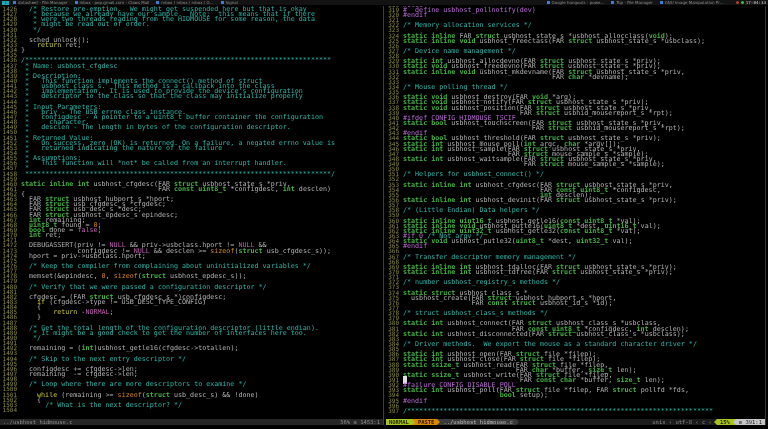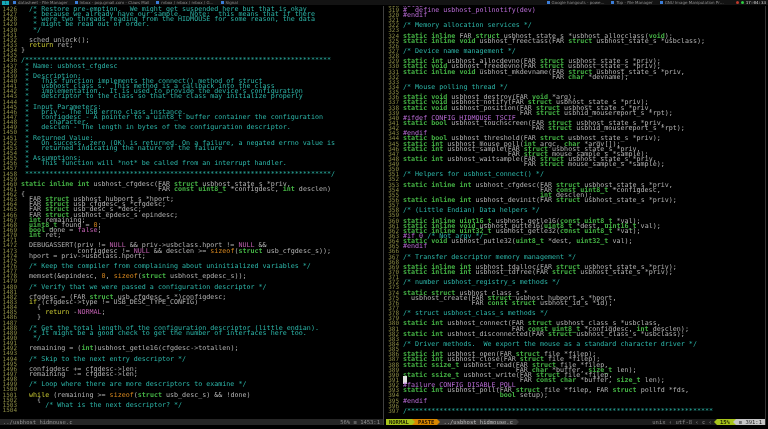--- a/index.html
+++ b/index.html
@@ -32,21 +32,21 @@
   .edge{width:2px;background:#000;border-left:1px solid #333;}
 
   .code{flex:1;overflow:hidden;background:#000;}
   .p-right .rows{margin-top:-4.3px;}
   .row{height:5.15px;line-height:5.15px;white-space:pre;font-size:6.7px;color:#b2b2b2;}
   .ln{display:inline-block;text-align:right;color:#8b8b45;font-size:6px;}
   .p-left  .ln{width:17px;margin-right:4px;}
   .p-right .ln{width:13px;margin-right:4px;}
   .cm{color:#2cb5a8;}            
   .kw{color:#44b244;font-weight:bold;} 
-  .ct{color:#c8c832;}            
+  .ct{color:#c8c832;margin-left:8px;}            
   .sz{color:#d7871e;}            
   .cn{color:#c060b0;}            
   .num{color:#d7871e;}           
   .pp{color:#b96bd6;}            
   .cur{background:#e0e0e0;color:#000;}
 
   
   .statusline{height:6px;display:flex;align-items:stretch;font-size:5.5px;line-height:6px;overflow:hidden;}
   .statusline.active{background:#1c1c1c;color:#8a8a8a;}
   .statusline.inactive{background:#262626;color:#8f8f8f;justify-content:space-between;padding:0 3px;}

